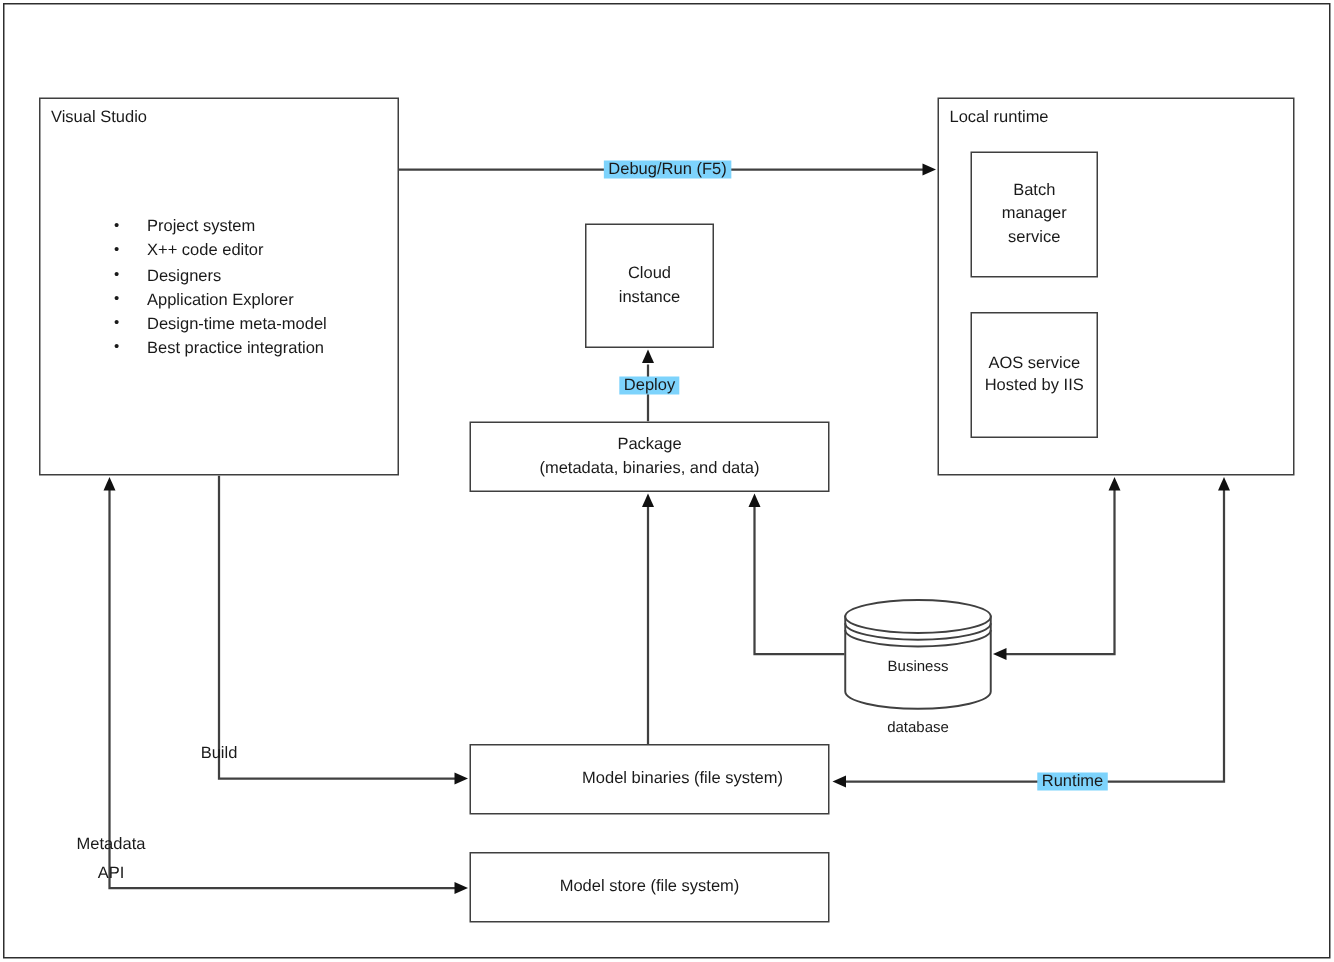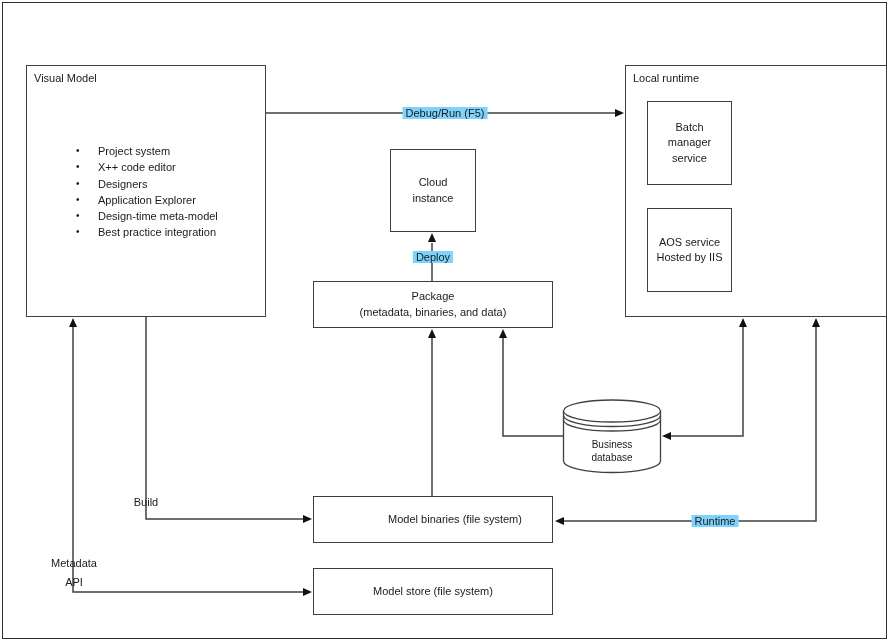--- a/index.html
+++ b/index.html
@@ -14,21 +14,21 @@
           text-align:center;line-height:15.5px;}
   .bullets{position:absolute;left:49px;top:77px;line-height:16.3px;font-size:11px;}
   .bullet-row{display:flex;}
   .bullet{display:inline-block;width:22px;font-size:10px;}
   .edge-label{position:absolute;transform:translate(-50%,-50%);background:#7dd3fc;
               padding:0 3px;font-size:11px;white-space:nowrap;text-align:center;}
   .edge-label.plain{background:transparent;}
   .stack span{display:block;}
   .db-label{position:absolute;left:612px;top:451px;transform:translate(-50%,-50%);
             font-size:10px;line-height:13px;text-align:center;}
-  .db-label span{display:block;}
+  .db-label span{display:block;margin-top:28px;}
 </style>
 </head>
 <body>
 
 <div class="scene">
 
   <svg class="layer" width="889" height="641" viewBox="0 0 889 641">
     <g fill="none" stroke="#404040" stroke-width="1.5">
       <path d="M266,113 H616"></path>
       <path d="M432,243 V281"></path>
@@ -57,21 +57,21 @@
       <ellipse cx="612" cy="411" rx="48.5" ry="11"></ellipse>
       <path fill="none" d="M563.5,415.5 A48.5,11 0 0 0 660.5,415.5"></path>
       <path fill="none" d="M563.5,420 A48.5,11 0 0 0 660.5,420"></path>
     </g>
   </svg>
 
   <div class="frame"></div>
 
 
   <div class="node" style="left:26px;top:65px;width:240px;height:252px;">
-    <div class="corner-label">Visual Model</div>
+    <div class="corner-label">Visual Studio</div>
     <div class="bullets">
       <div class="bullet-row">
         <span class="bullet">•</span>
         <span>Project system</span>
       </div>
       <div class="bullet-row">
         <span class="bullet">•</span>
         <span>X++ code editor</span>
       </div>
       <div class="bullet-row">
@@ -86,21 +86,21 @@
         <span class="bullet">•</span>
         <span>Design-time meta-model</span>
       </div>
       <div class="bullet-row">
         <span class="bullet">•</span>
         <span>Best practice integration</span>
       </div>
     </div>
   </div>
 
-  <div class="node" style="left:625px;top:65px;width:262px;height:252px;">
+  <div class="node" style="left:625px;top:65px;width:238px;height:252px;">
     <div class="corner-label">Local runtime</div>
     <div class="node center" style="left:21px;top:35px;width:85px;height:84px;">
       <span>Batch</span>
       <span>manager</span>
       <span>service</span>
     </div>
     <div class="node center" style="left:21px;top:142px;width:85px;height:84px;">
       <span>AOS service</span>
       <span>Hosted by IIS</span>
     </div>

